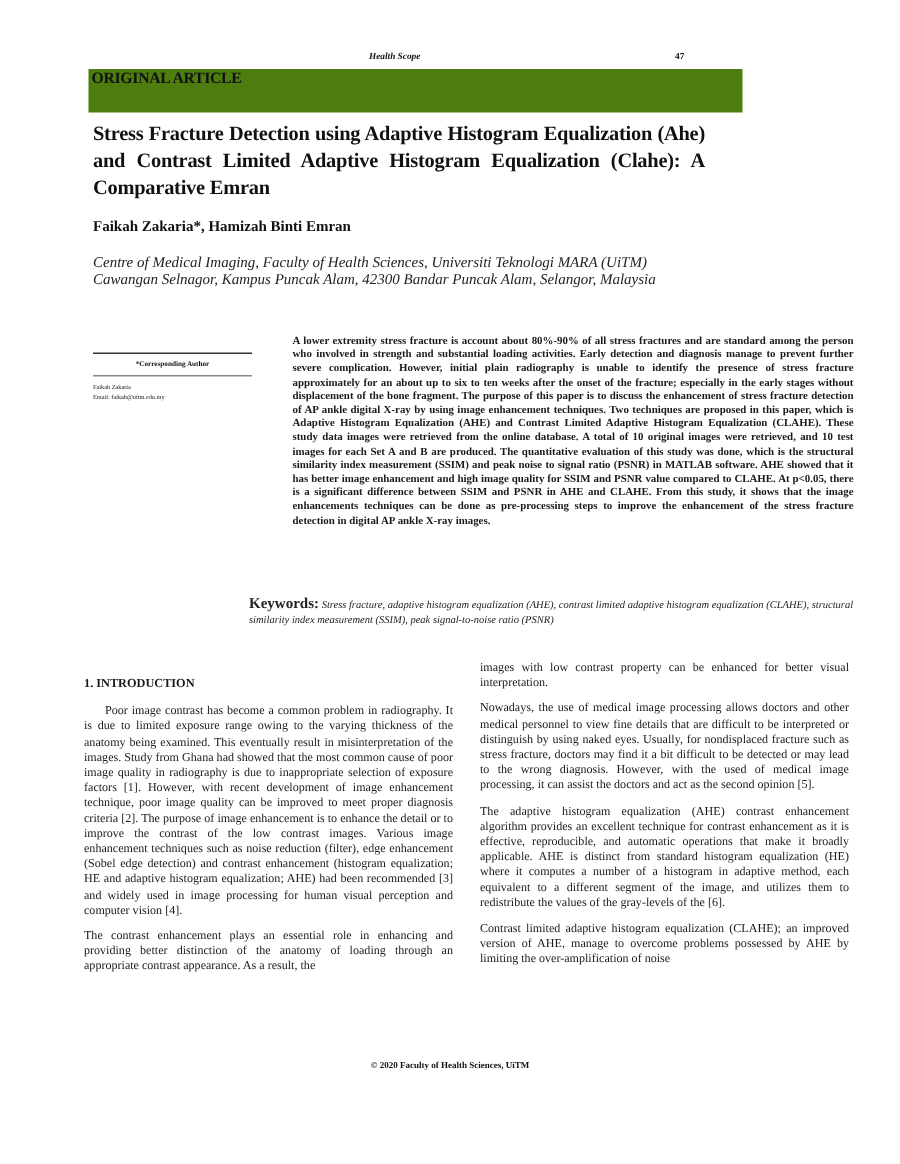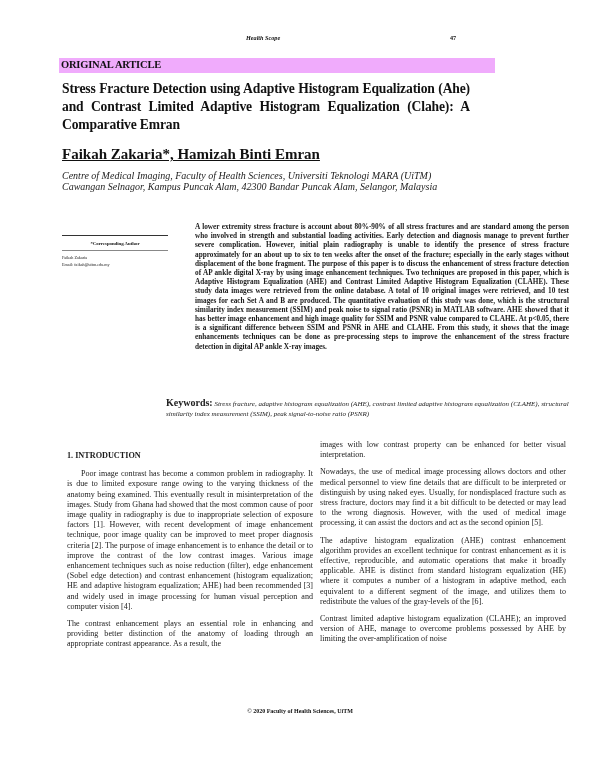--- a/index.html
+++ b/index.html
@@ -32,25 +32,25 @@
     }
     .page-number {
       position: absolute;
       left: 450px;
       top: 0;
       font-size: 6.2px;
       font-weight: bold;
     }
     .article-type-bar {
       position: absolute;
-      top: 58px;
+      top: 46px;
       left: 59px;
       width: 436px;
-      height: 15px;
-      background: #f0abfc;
+      height: 29px;
+      background: #4d7c0f;
     }
     .article-type {
       position: absolute;
       left: 2px;
       top: 0px;
       font-size: 10.5px;
       font-weight: bold;
       line-height: 13px;
       letter-spacing: -0.2px;
     }
@@ -64,24 +64,23 @@
       line-height: 18px;
       text-align: justify;
       text-align-last: left;
       letter-spacing: -0.15px;
       margin: 0;
     }
     .authors {
       position: absolute;
       top: 146px;
       left: 62px;
-      font-size: 15px;
-      font-weight: bold;
-      margin: 0;
-      text-decoration: underline;
+      font-size: 10px;
+      font-weight: bold;
+      margin: 0;
     }
     .affiliation {
       position: absolute;
       top: 170px;
       left: 62px;
       width: 412px;
       font-size: 10px;
       font-style: italic;
       line-height: 11px;
       color: #222;
@@ -148,21 +147,21 @@
       font-size: 10px;
     }
     .col {
       position: absolute;
       top: 440px;
       width: 246px;
       font-size: 8.05px;
       line-height: 10.2px;
       color: #1a1a1a;
     }
-    .col-left { left: 67px; }
+    .col-left { left: 56px; }
     .col-right { left: 320px; top: 440px; }
     .section-heading {
       font-size: 8.2px;
       font-weight: bold;
       margin: 11px 0 8px 0;
       font-family: "Liberation Serif", serif;
     }
     .para {
       margin: 0 0 7px 0;
       text-align: justify;

